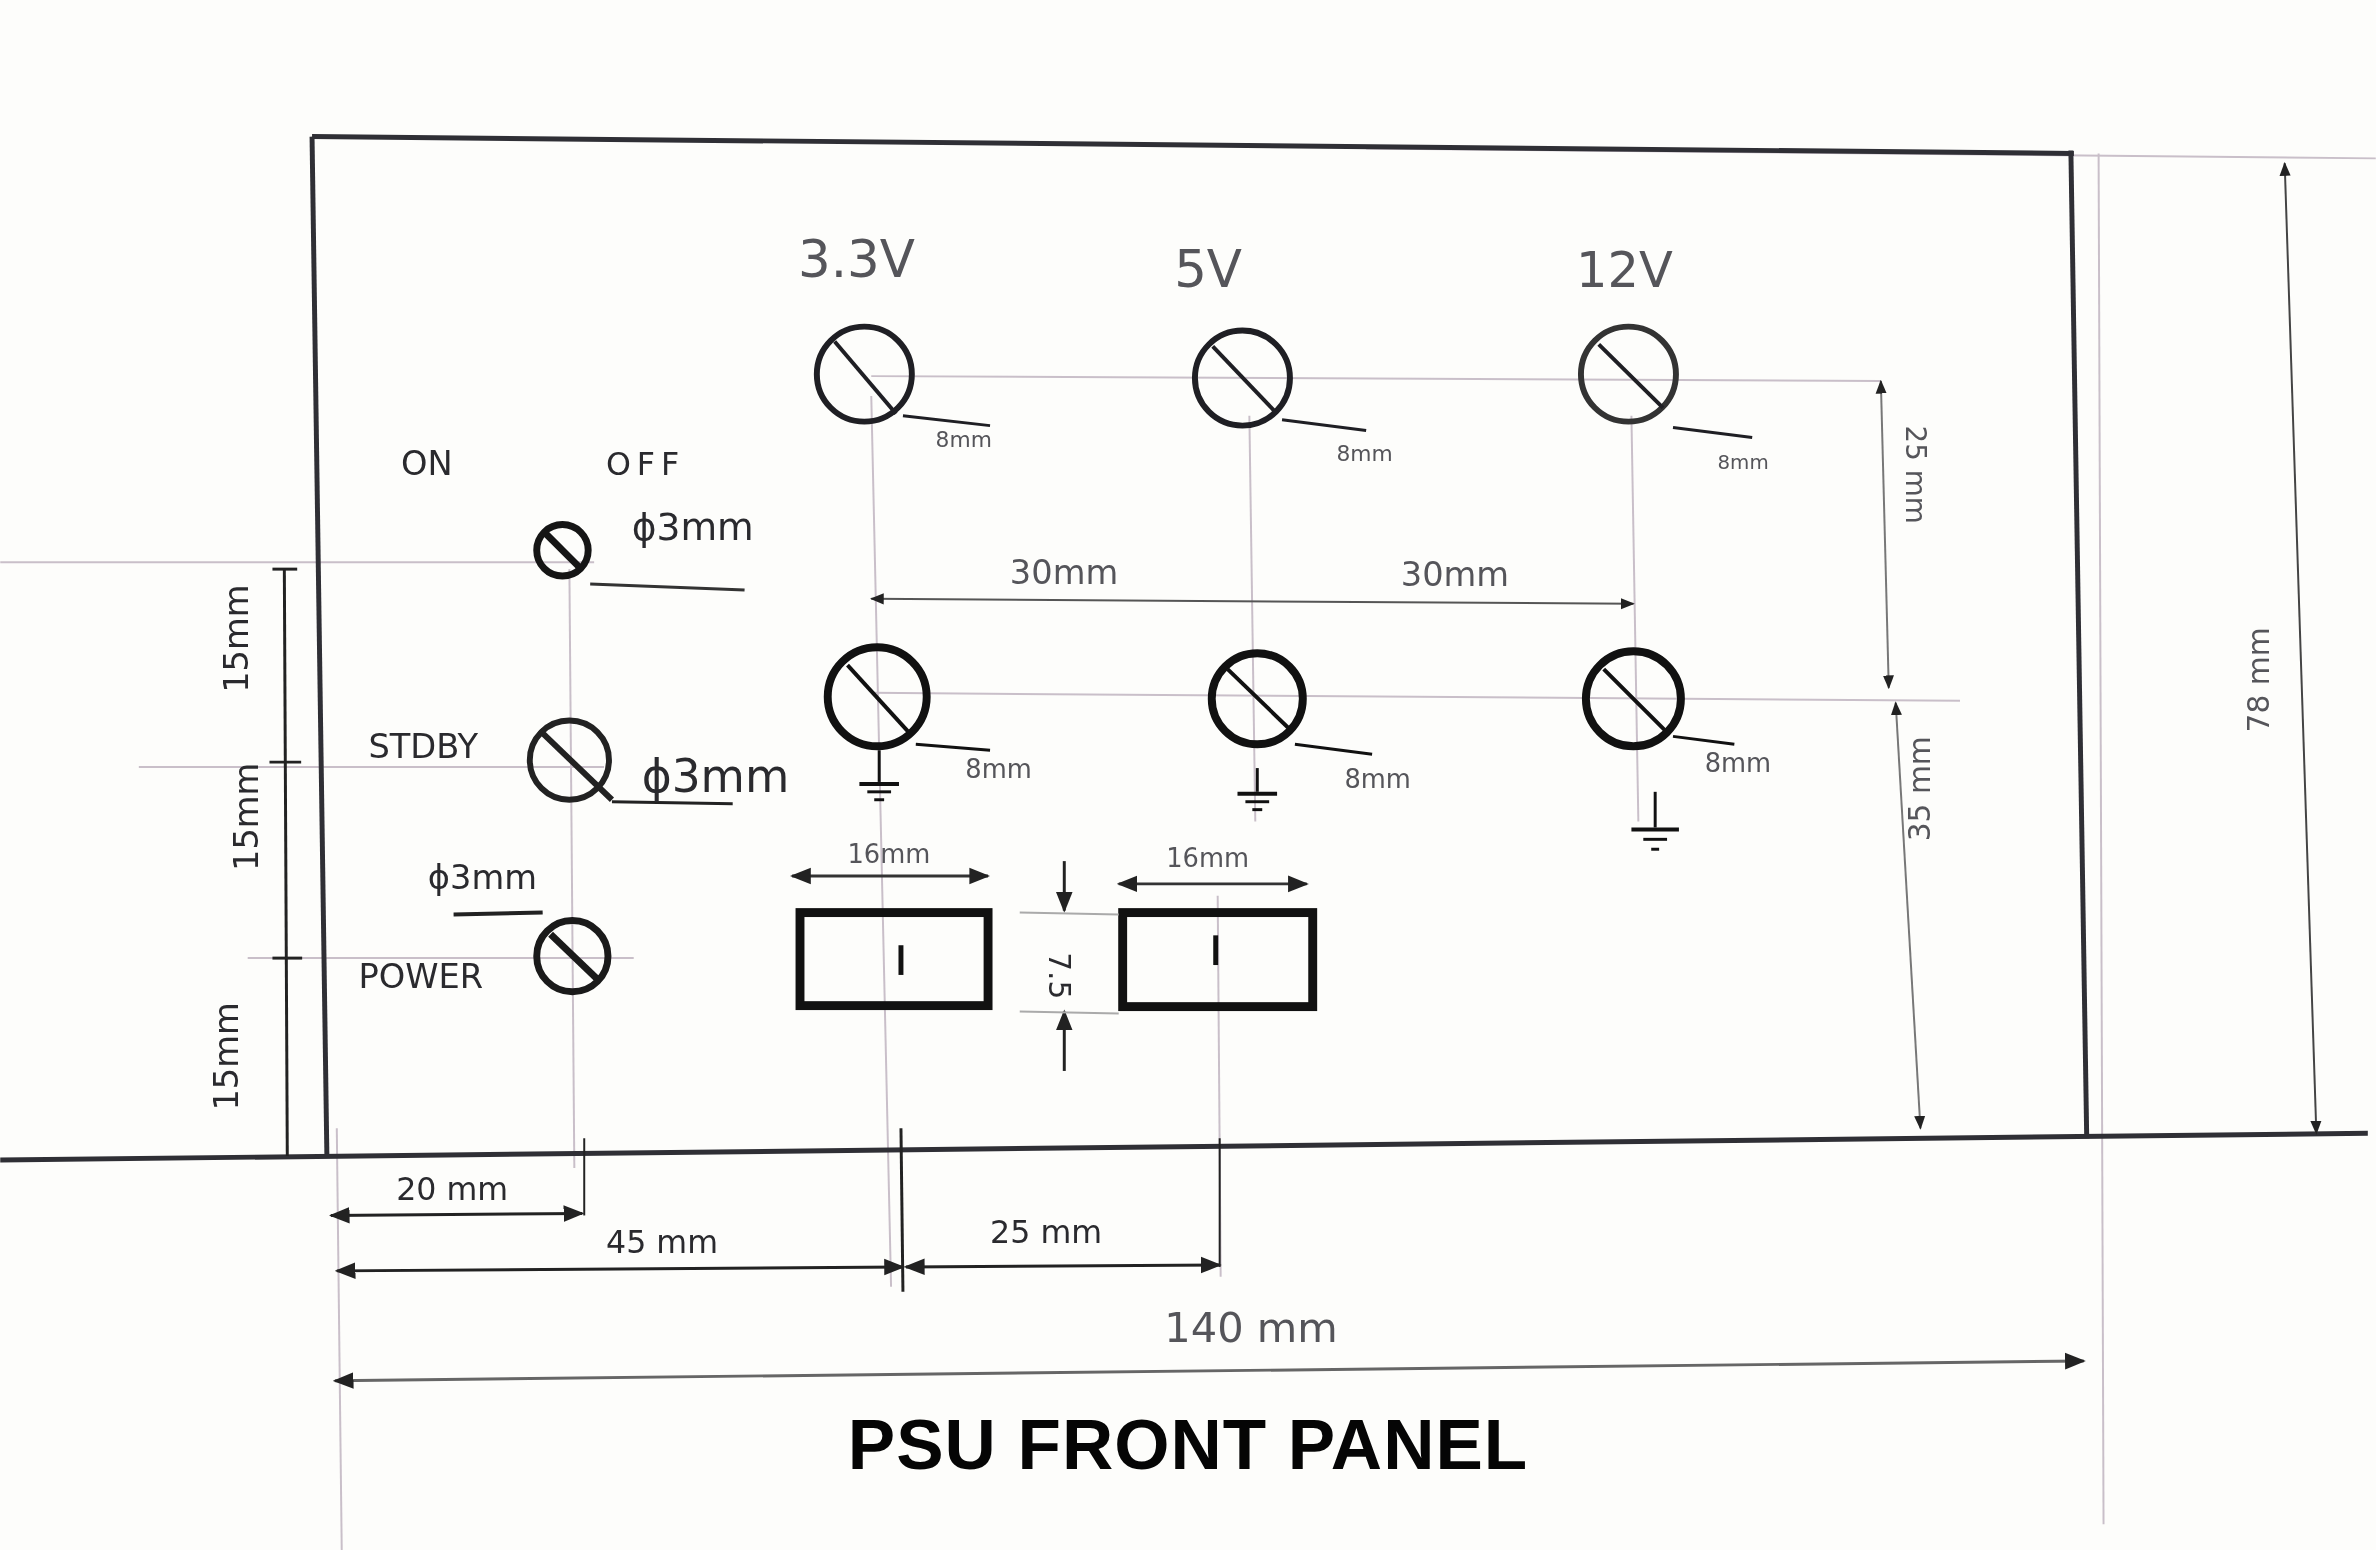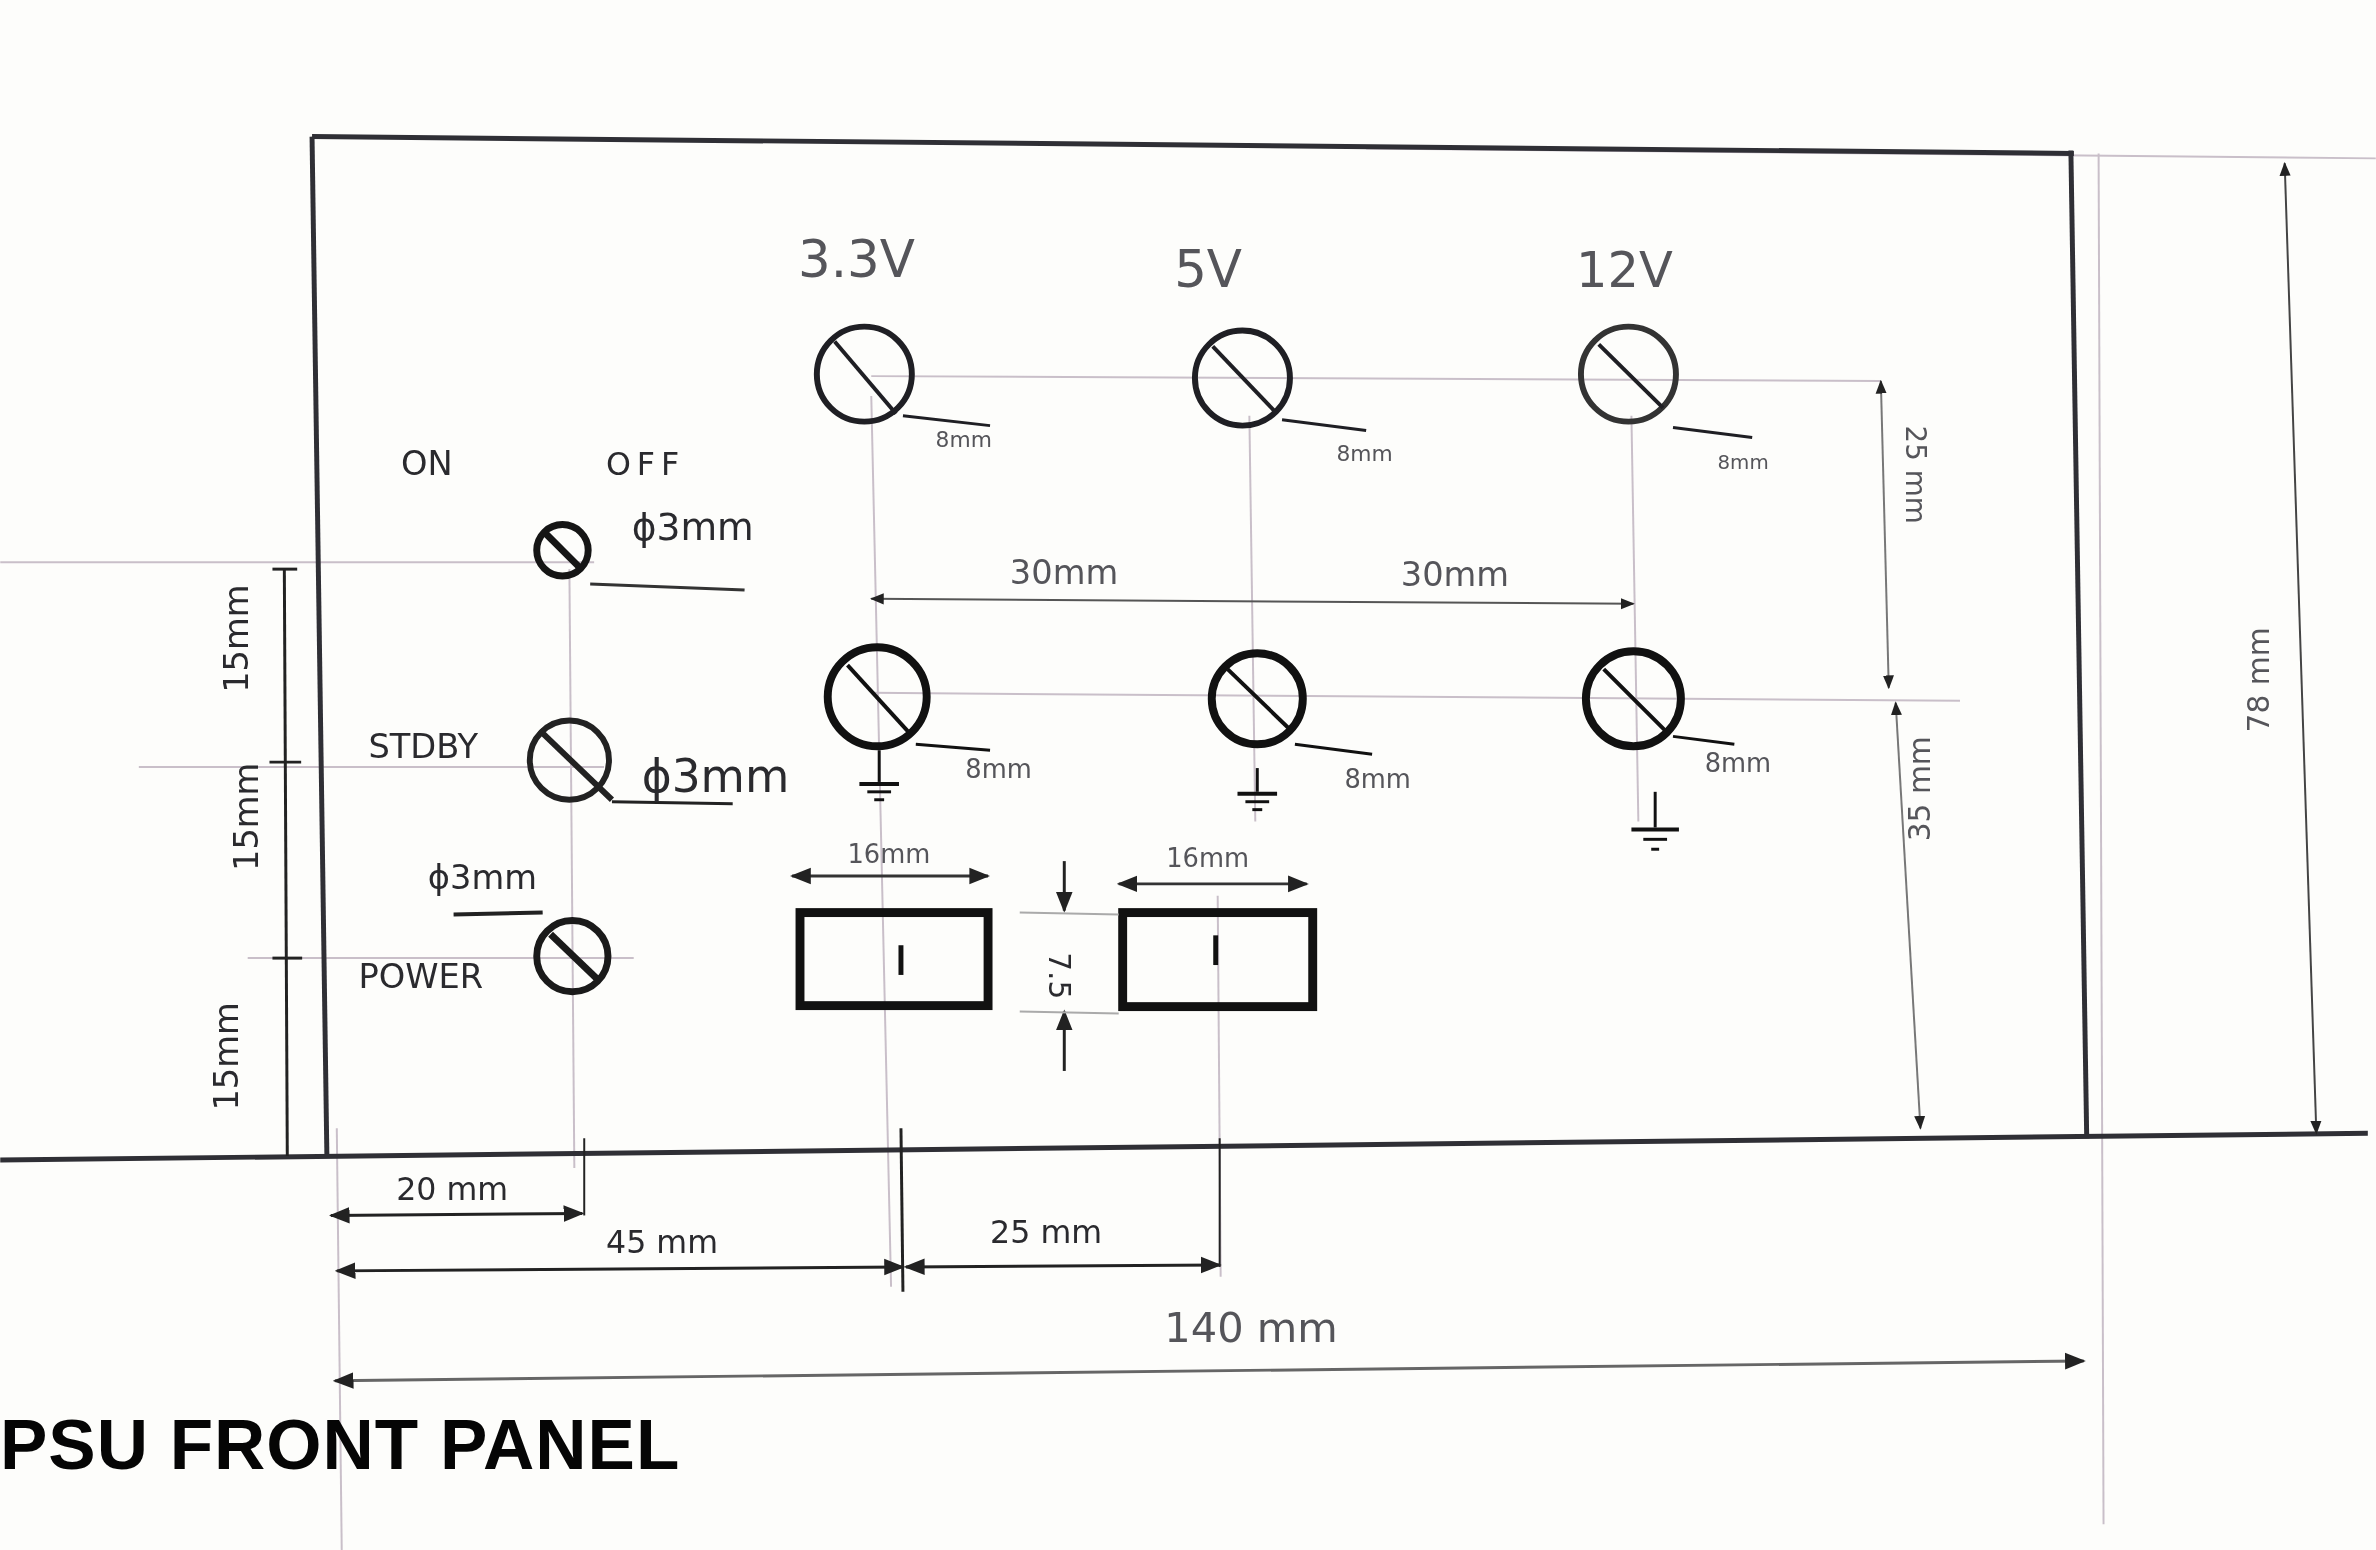--- a/index.html
+++ b/index.html
@@ -1,20 +1,20 @@
 <!DOCTYPE html>
 <html><head>
 <meta charset="utf-8">
 <style>
   html,body{margin:0;padding:0;background:#fdfdfb;}
   body{width:2376px;height:1550px;position:relative;overflow:hidden;font-family:"DejaVu Sans",sans-serif;}
   svg{position:absolute;left:0;top:0;}
   .hand{font-family:"DejaVu Sans",sans-serif;fill:#55555a;}
   .hand-dark{font-family:"DejaVu Sans",sans-serif;fill:#2a2a2e;}
-  .title{position:absolute;left:0;width:2376px;top:1404px;text-align:left;font-family:"Liberation Sans",sans-serif;font-weight:bold;font-size:71px;color:#050505;letter-spacing:1px;}
+  .title{position:absolute;left:0;width:2376px;top:1404px;text-align:center;font-family:"Liberation Sans",sans-serif;font-weight:bold;font-size:71px;color:#050505;letter-spacing:1px;}
 </style>
 </head>
 <body>
 
 <svg width="2376" height="1550" viewBox="0 0 2400 1566" xmlns="http://www.w3.org/2000/svg">
   <defs>
     <marker id="arr" viewBox="0 0 10 10" refX="9" refY="5" markerWidth="7" markerHeight="7" orient="auto-start-reverse">
       <path d="M0,1 L10,5 L0,9 z" fill="#222"></path>
     </marker>
   </defs>

